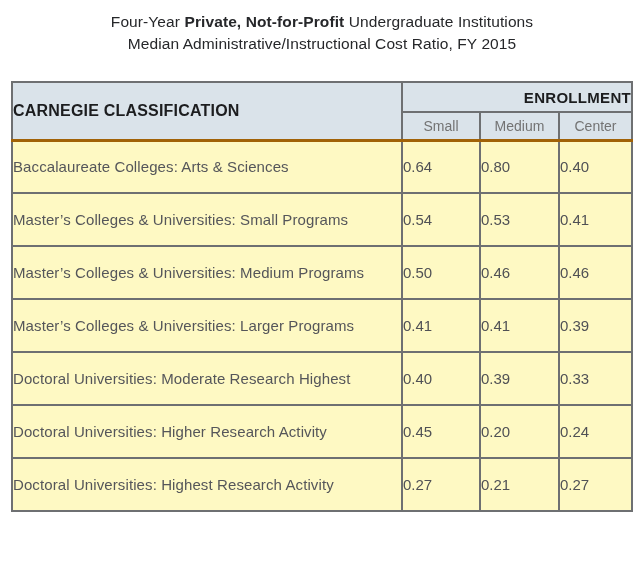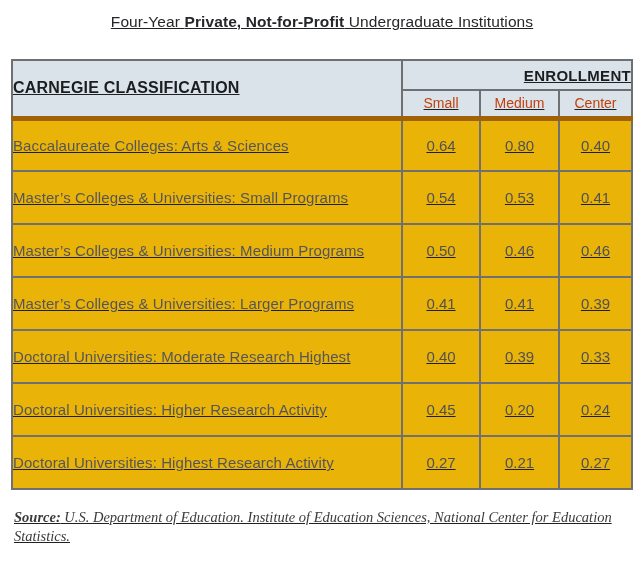--- a/index.html
+++ b/index.html
@@ -5,21 +5,21 @@
   * { box-sizing: border-box; }
   html, body { margin: 0; padding: 0; }
   body {
     width: 644px;
     height: 577px;
     background: #ffffff;
     font-family: "Liberation Sans", sans-serif;
     color: #1f2022;
     overflow: hidden;
   }
-  .figure { width: 644px; height: 500px; position: relative; text-decoration: underline; }
+  .figure { width: 644px; height: 500px; position: relative; }
 
   
   .title-block {
     padding-top: 11px;
     text-align: center;
     font-size: 15.5px;
     line-height: 22px;
     color: #26272a;
     letter-spacing: 0.1px;
   }
@@ -37,21 +37,21 @@
   table.cost-table col.c-medium { width: 79px; }
   table.cost-table col.c-large  { width: 73px; }
 
   table.cost-table th,
   table.cost-table td {
     border: 2px solid #6e7072;
     padding: 0;
   }
 
   thead th { background: #dae3ea; }
-  thead { border-bottom: 5px solid #a16207; }
+  thead { border-bottom: 3px solid #a16207; }
 
   th.carnegie {
     text-align: left;
     padding-left: 14px;
     font-size: 16px;
     font-weight: 700;
     color: #1c1d1f;
     letter-spacing: 0.2px;
   }
   th.enrollment {
@@ -59,34 +59,34 @@
     font-size: 15px;
     font-weight: 700;
     color: #1c1d1f;
     letter-spacing: 0.3px;
     text-align: right;
   }
   th.sub-col {
     height: 28px;
     font-size: 14px;
     font-weight: 400;
-    color: #c2410c;
+    color: #737373;
     text-align: center;
   }
 
-  tbody td { height: 53px; background: #eab308; }
+  tbody td { height: 53px; background: #fef9c3; }
   td.row-label {
     text-align: left;
     padding-left: 11px;
     font-size: 15px;
     color: #55565a;
     letter-spacing: 0.1px;
   }
   td.value {
-    text-align: center;
+    text-align: left;
     font-size: 15px;
     color: #505155;
   }
 
   
   .source-note {
     margin: 18px 18px 0 14px;
     width: 614px;
     font-family: "Liberation Serif", serif;
     font-style: italic;
@@ -96,20 +96,21 @@
   }
   .source-note .src-label { font-weight: 700; }
 </style>
 </head>
 <body>
 
 <div class="figure">
 
   <div class="title-block">
     <div><span>Four-Year </span><span class="bold">Private, Not-for-Profit</span><span> Undergraduate Institutions</span></div>
+    <div>Median Administrative/Instructional Cost Ratio, FY 2015</div>
   </div>
 
   <table class="cost-table">
     <colgroup>
       <col class="c-label">
         <col class="c-small">
         <col class="c-medium">
         <col class="c-large">
     </colgroup>
     <thead>
@@ -162,15 +163,14 @@
       </tr>
       <tr>
         <td class="row-label">Doctoral Universities: Highest Research Activity</td>
         <td class="value">0.27</td>
         <td class="value">0.21</td>
         <td class="value">0.27</td>
       </tr>
     </tbody>
   </table>
 
-  <p class="source-note"><span class="src-label">Source:</span><span> U.S. Department of Education. Institute of Education Sciences, National Center for Education Statistics.</span></p>
 
 </div>
 
 </body></html>

